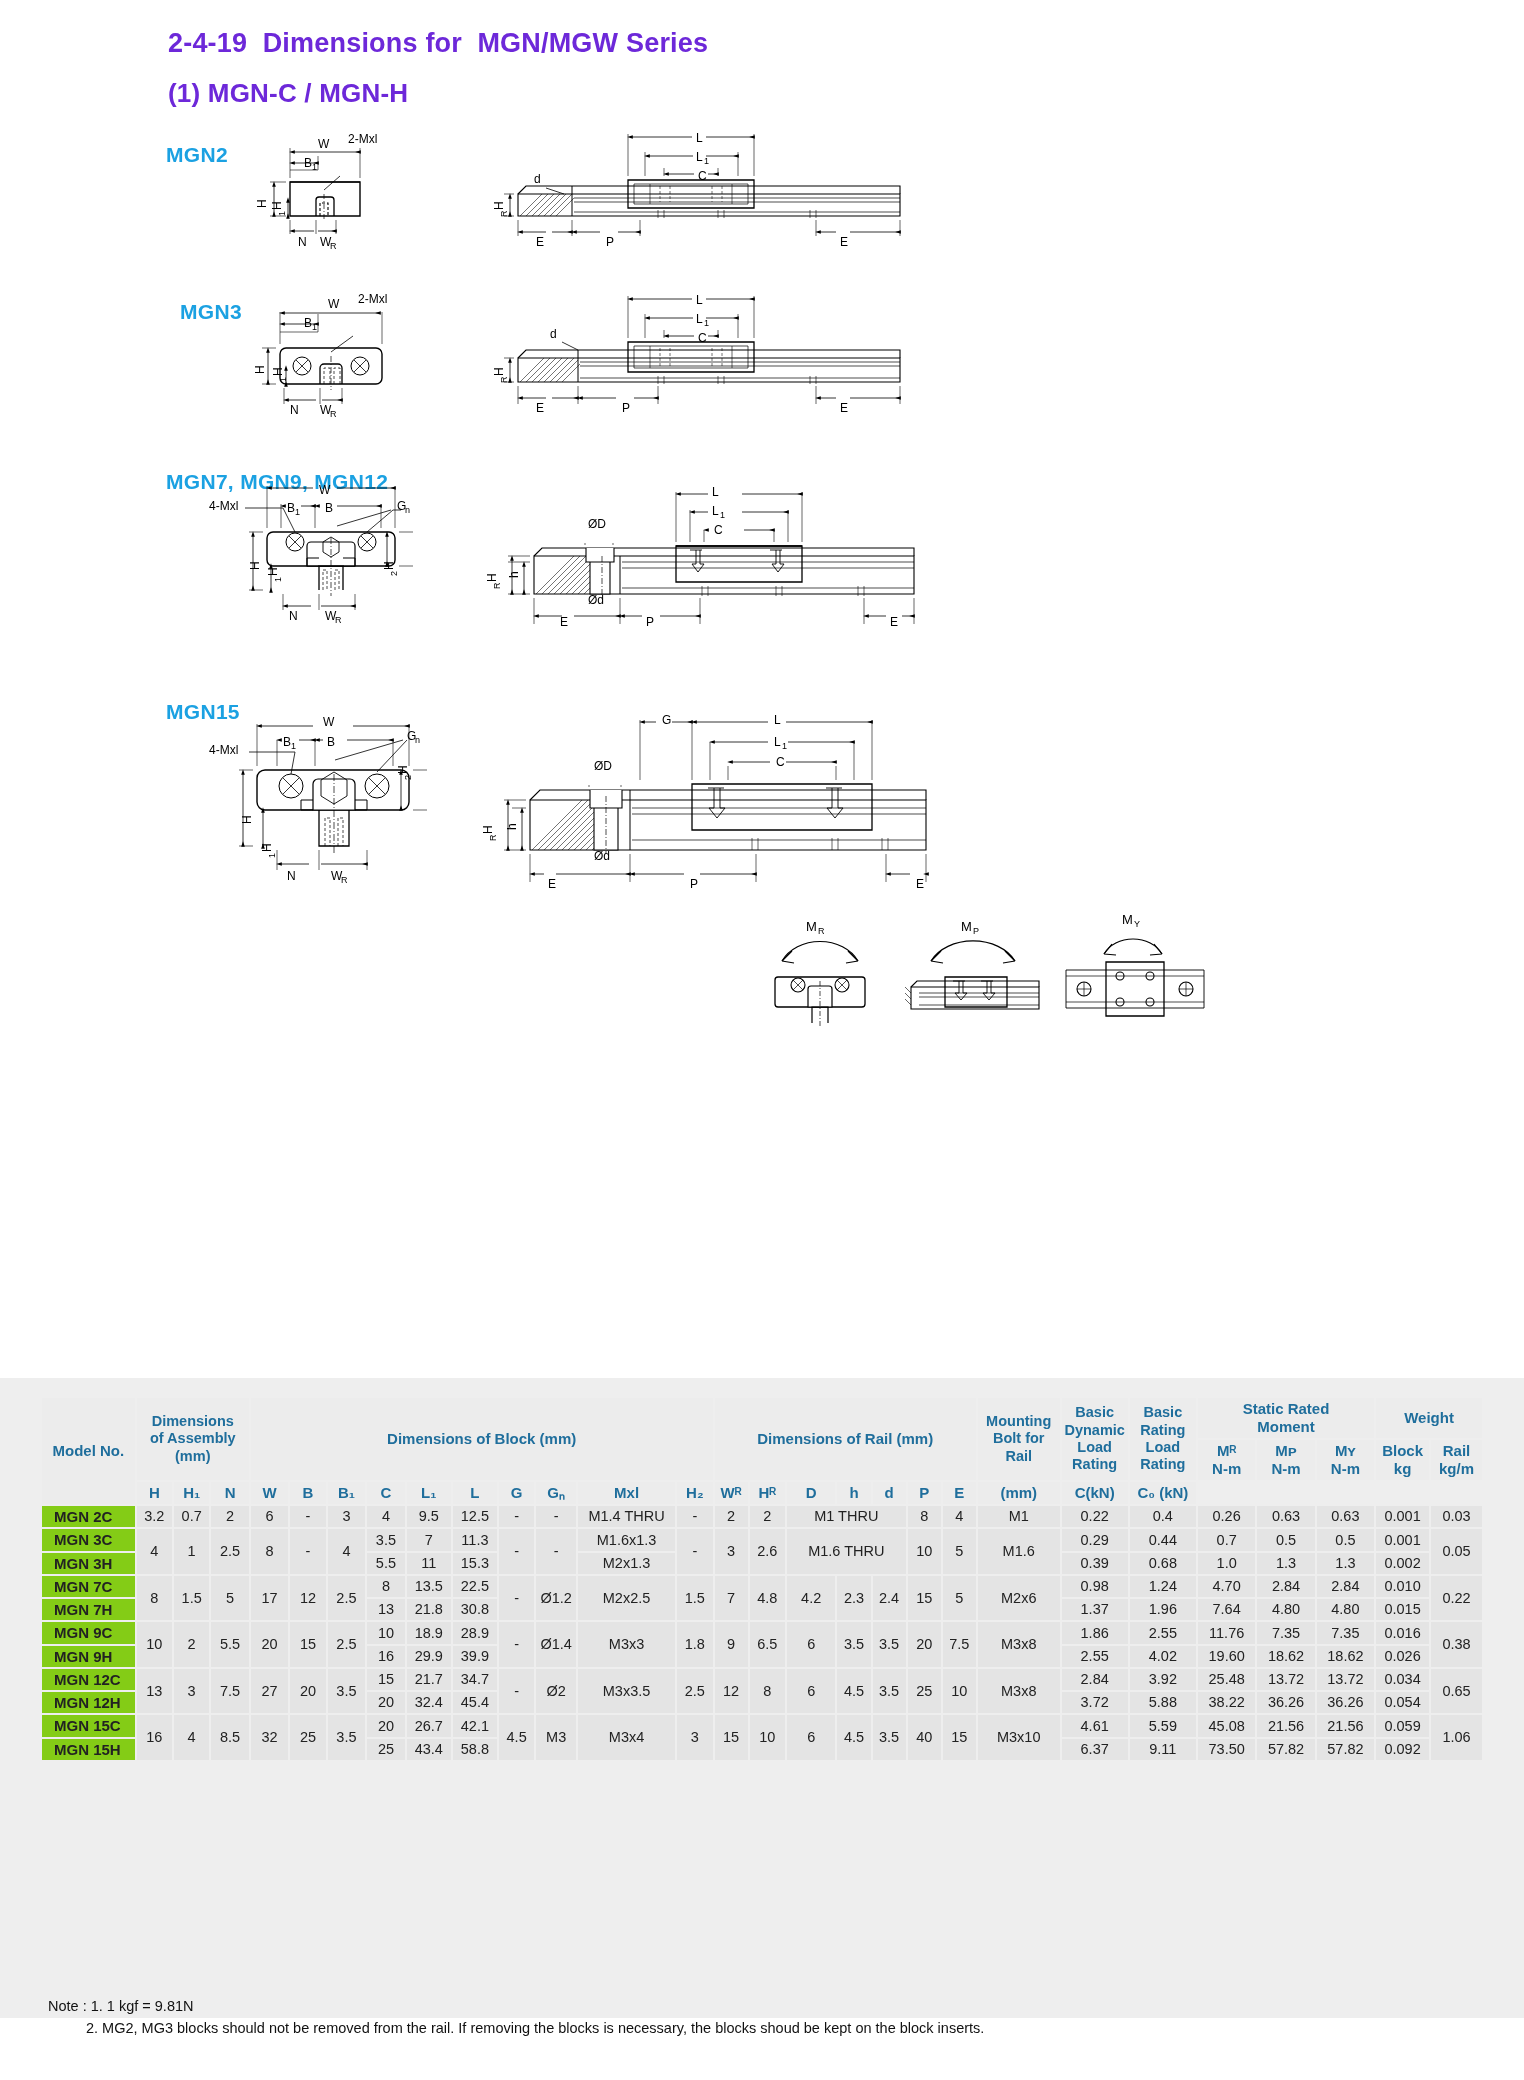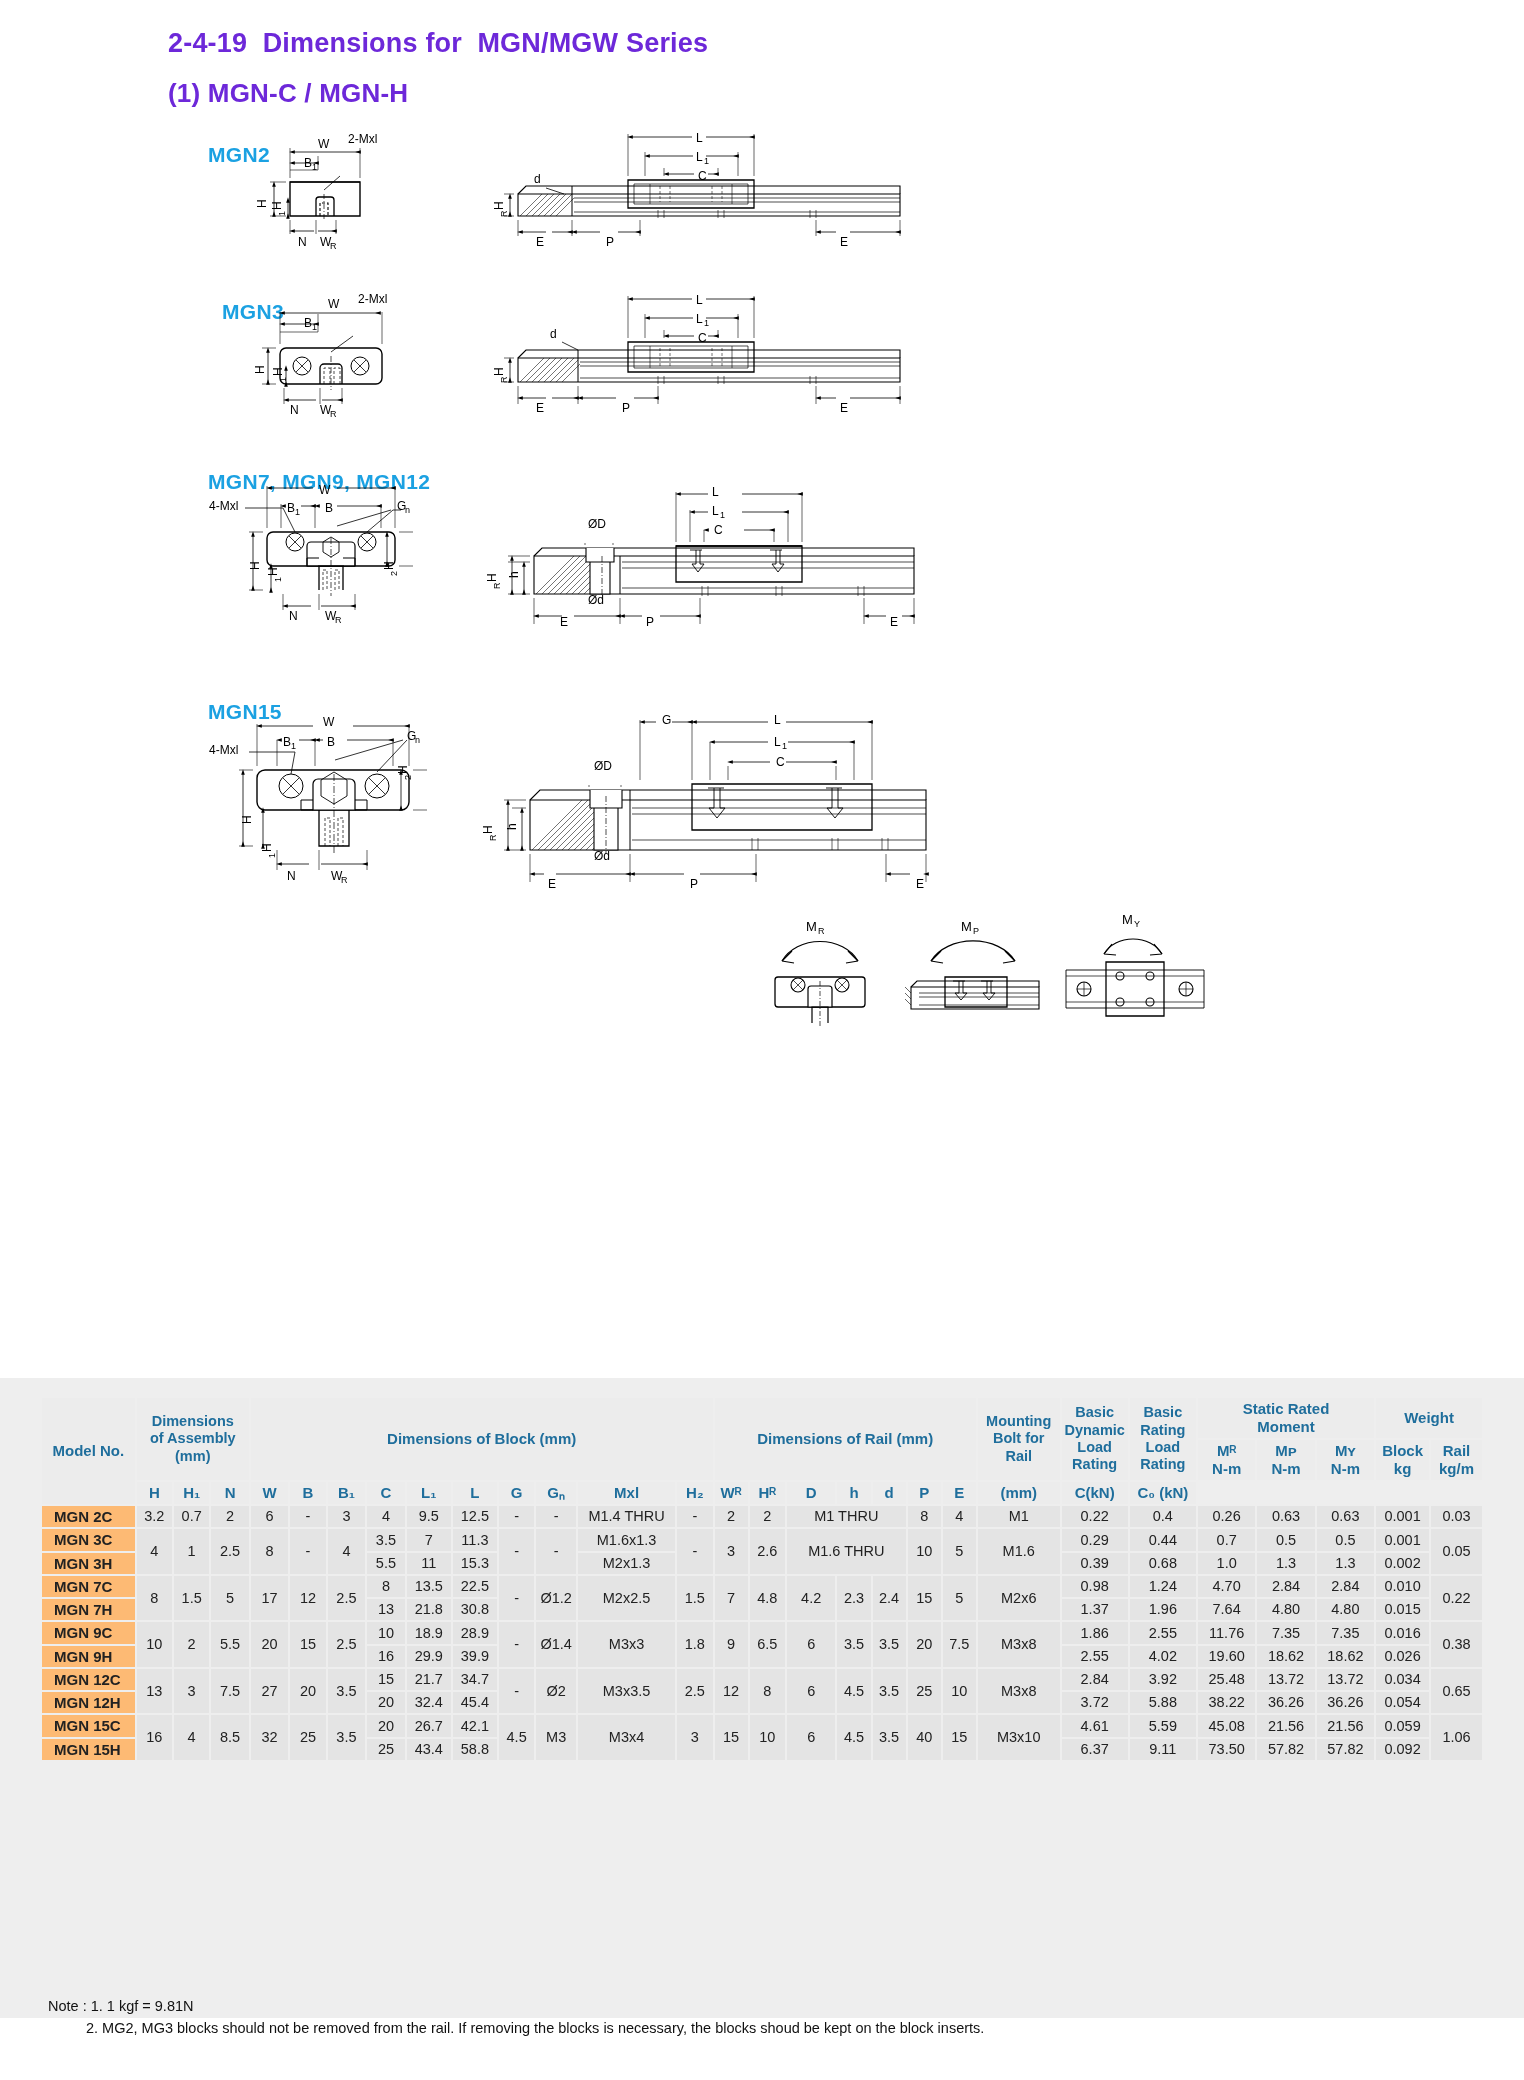--- a/index.html
+++ b/index.html
@@ -20,21 +20,20 @@
   }
   #sub-title {
     position:absolute; left:168px; top:78px;
     font-size:26px; font-weight:bold; letter-spacing:.2px; color:#6d28d9;
   }
   
   .fig-label {
     position:absolute;
     font-size:21px; font-weight:bold; color:#1BA1E2; letter-spacing:.3px;
     white-space:nowrap;
-    margin-left:42px;
   }
   
   #drawings { position:absolute; left:0; top:120px; width:1524px; height:910px; }
   .dwg { position:absolute; }
   .dwg svg { display:block; overflow:visible; }
   
   #spec-table-wrap {
     position:absolute; left:0; top:1378px; width:1524px; height:640px;
     background:#eeeeee;
     padding:18px 40px 0 40px;
@@ -58,21 +57,21 @@
   table.spec th {
     color:#1F6E9C;
     font-weight:bold;
     background:#ececec;
     font-size:15px;
     line-height:1.2;
   }
   table.spec th.small { font-size:14.5px; }
   table.spec td.model {
     font-weight:bold; font-size:15px; text-align:left; padding-left:12px;
-    background:#fdba74;
+    background:#84cc16;
   }
   #notes {
     position:absolute; left:48px; top:1995px;
     font-size:14.5px; color:#111; line-height:1.55;
   }
   #notes .n2 { padding-left:38px; }
 </style>
 </head>
 <body>
 

